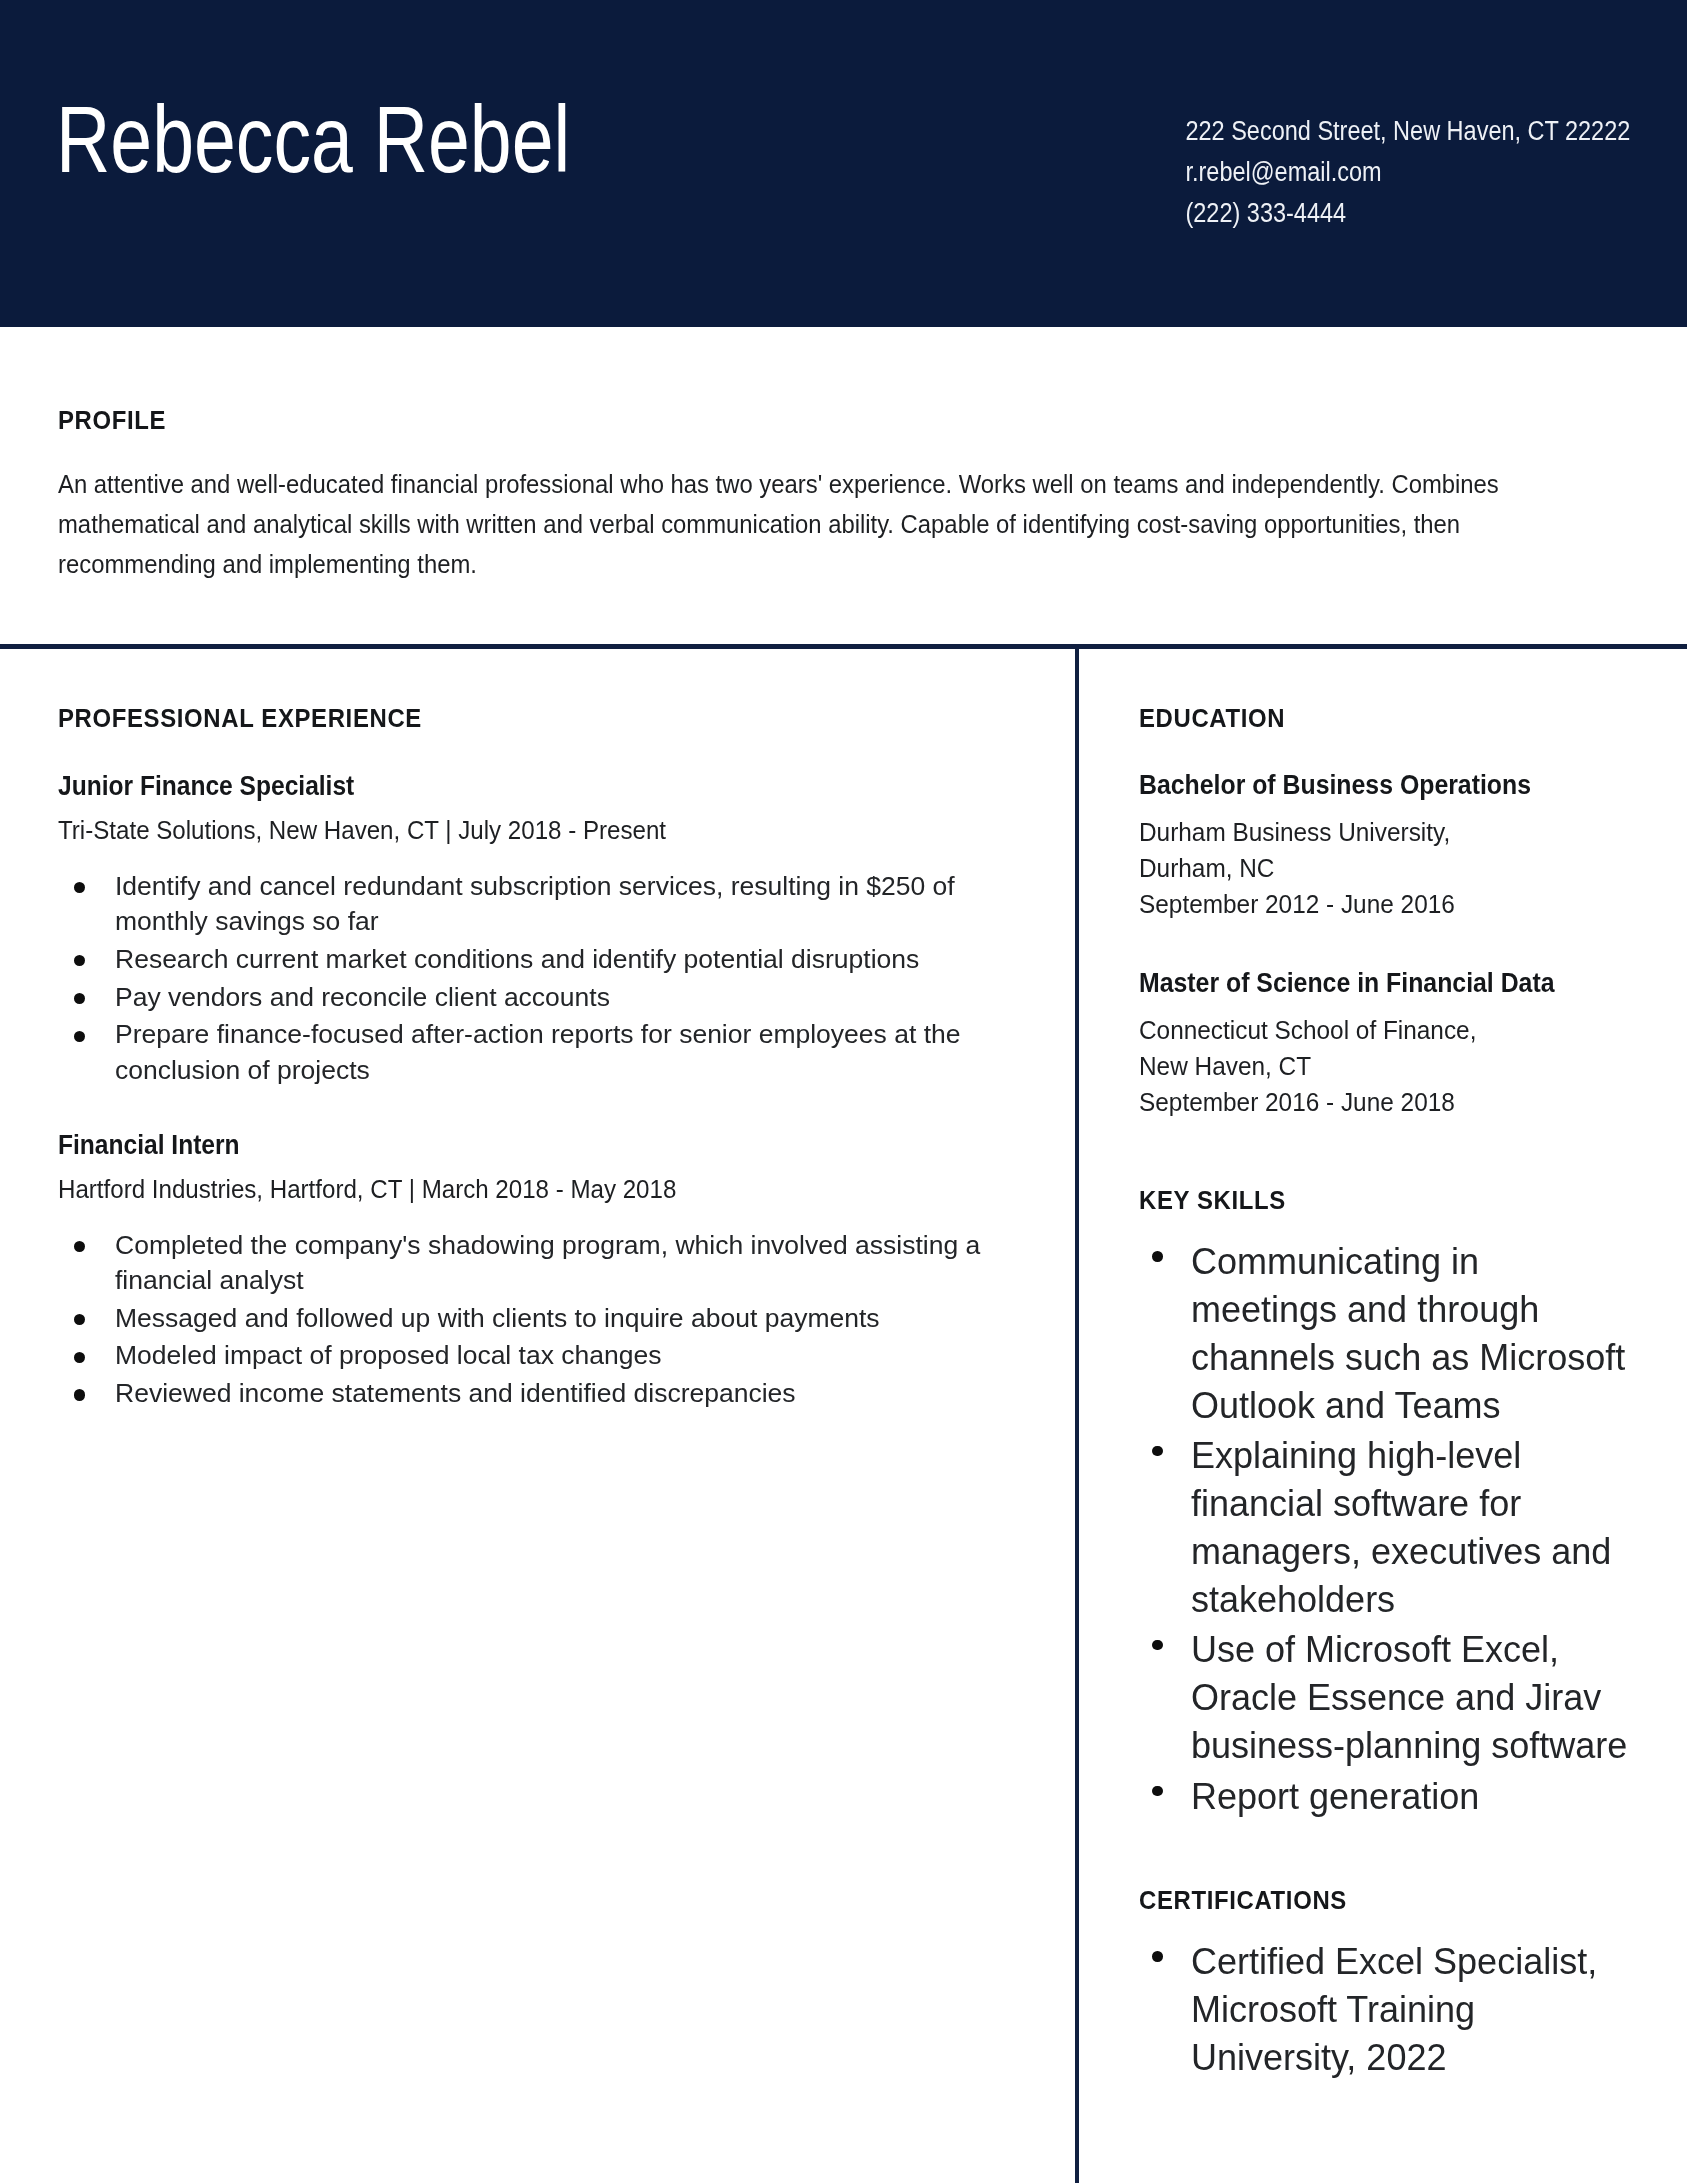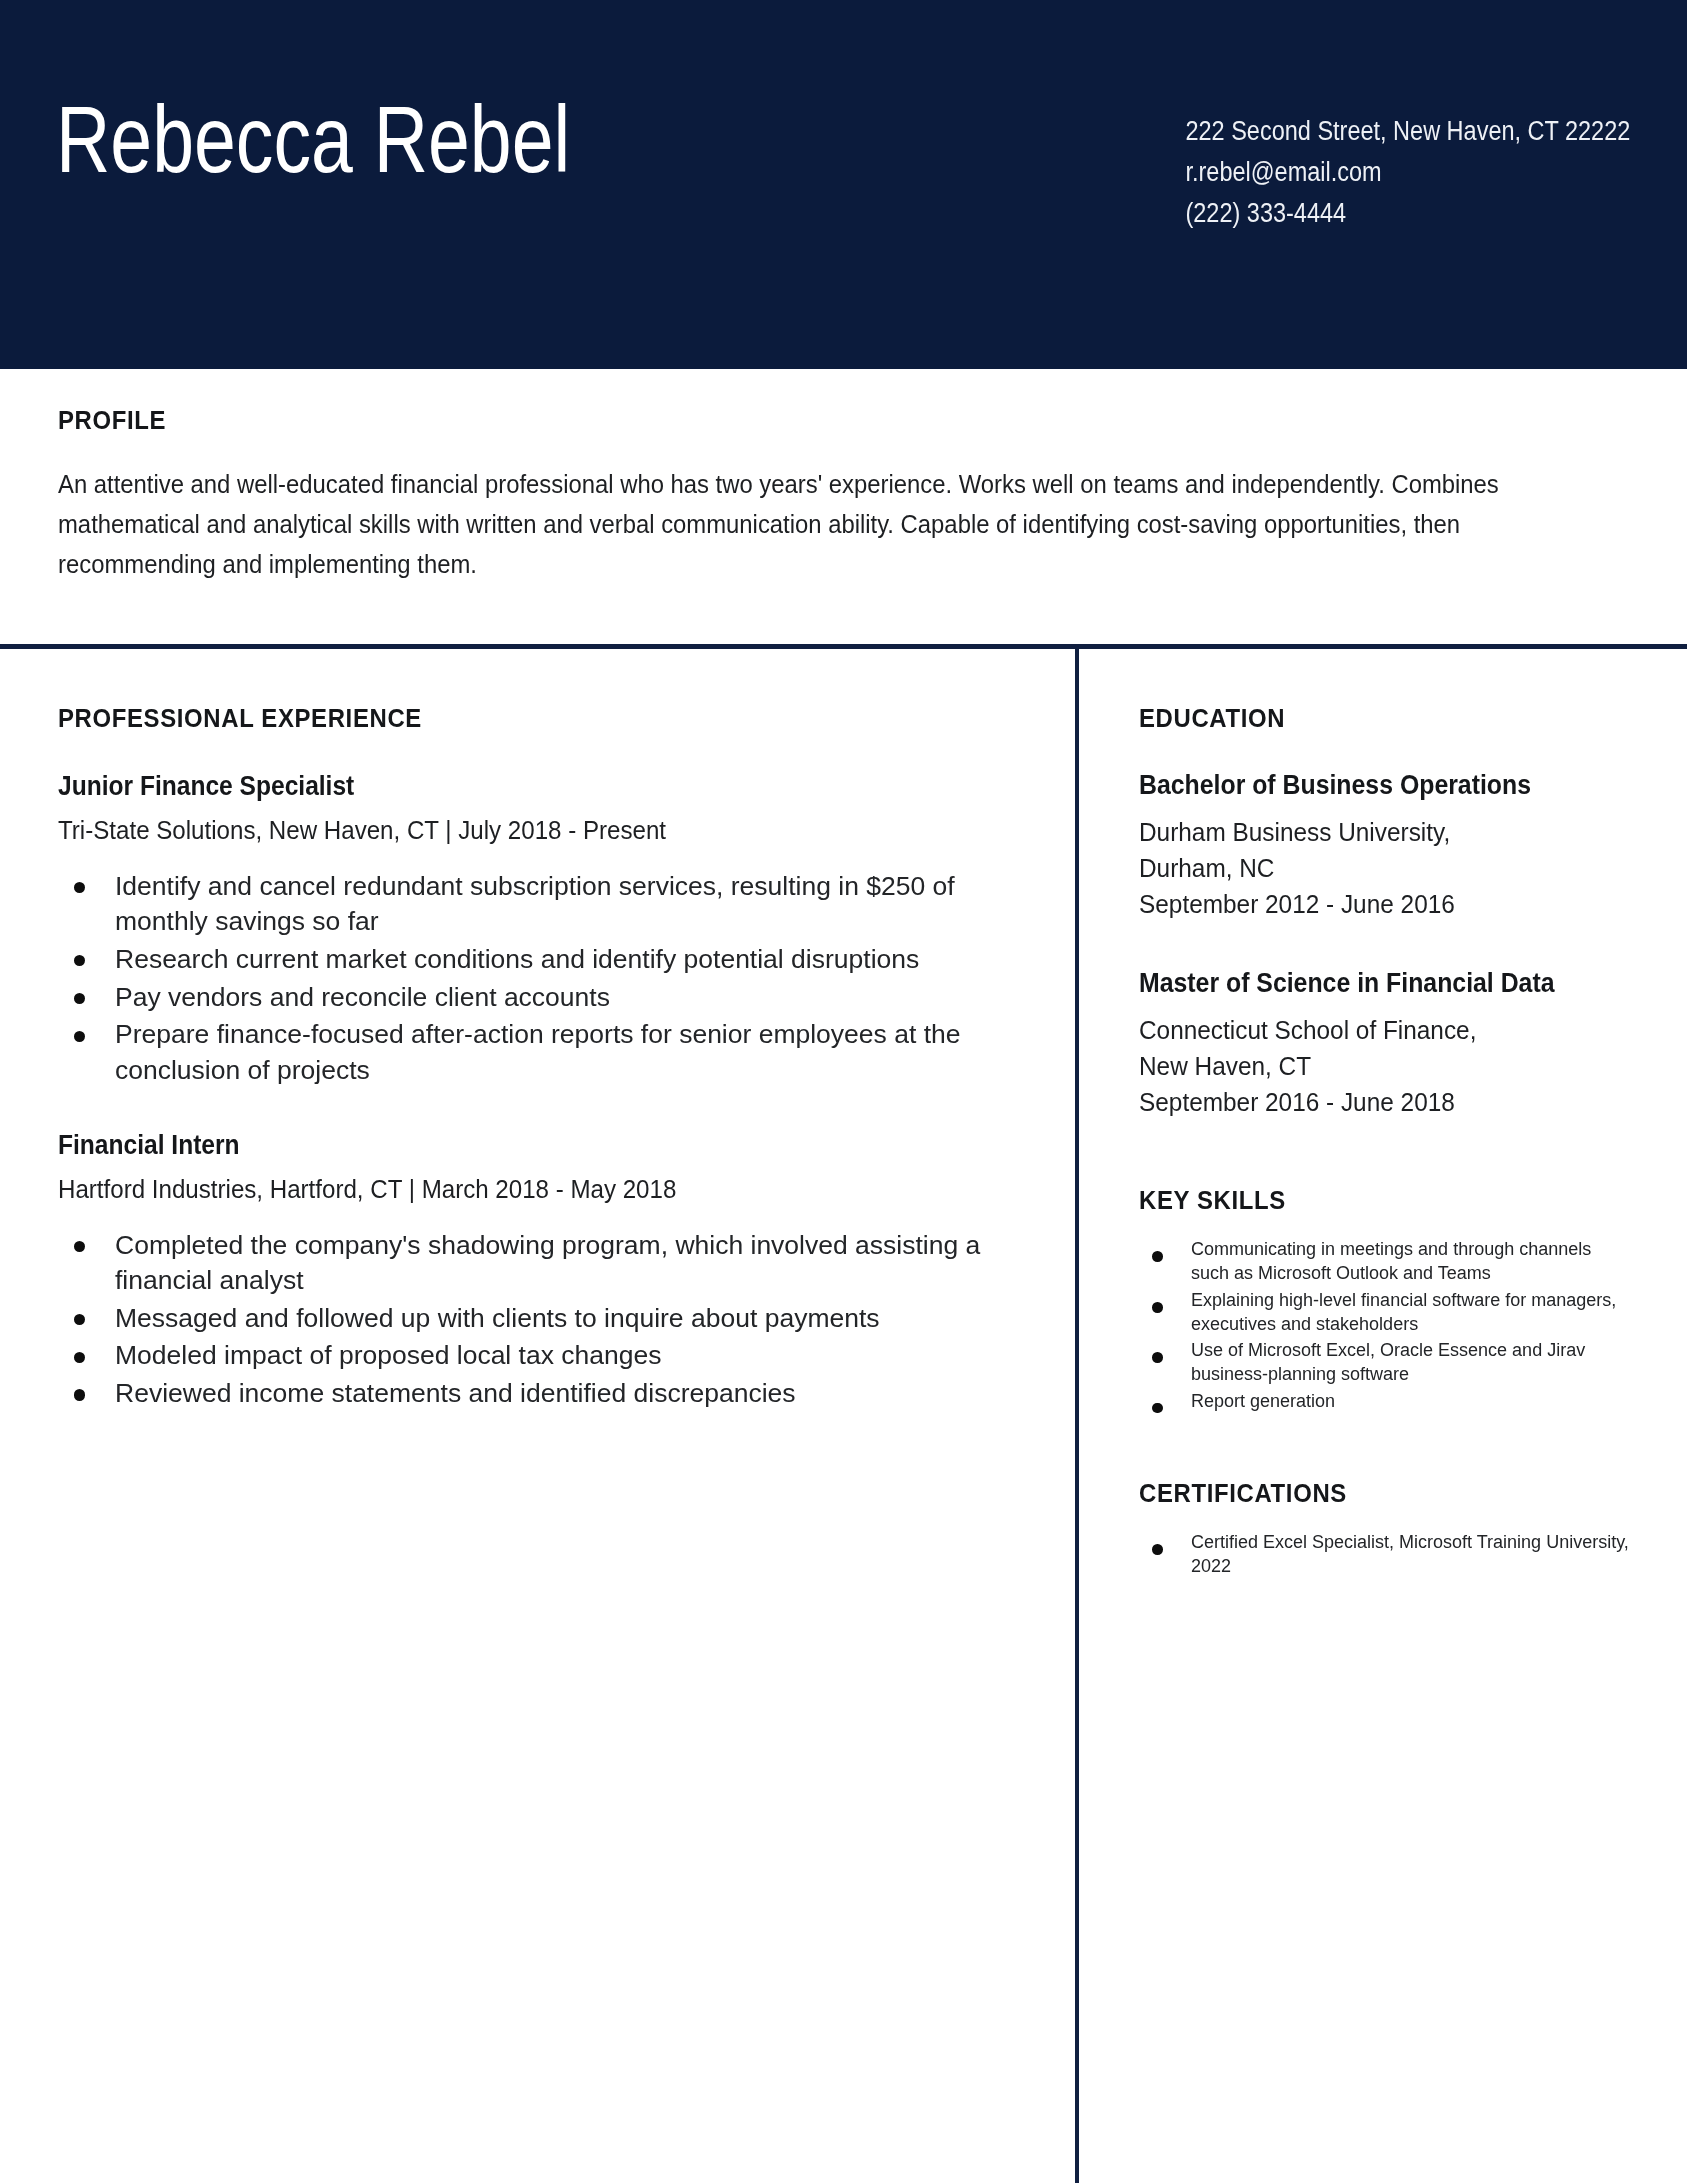--- a/index.html
+++ b/index.html
@@ -12,21 +12,21 @@
     height: 2183px;
     font-family: "Liberation Sans", sans-serif;
     color: #1a1a1a;
     overflow: hidden;
     position: relative;
   }
 
   
   .header-band {
     width: 100%;
-    height: 369px;
+    height: 327px;
     background: #0b1b3c;
     position: relative;
     box-sizing: border-box;
   }
   .full-name {
     position: absolute;
     left: 56px;
     top: 93px;
     font-family: "Liberation Sans Narrow", "Liberation Sans", sans-serif;
     font-stretch: condensed;
@@ -156,21 +156,21 @@
     position: absolute;
     left: 16px;
     top: 13.2px;
     width: 11.2px;
     height: 11.2px;
     border-radius: 50%;
     background: #0d0d0d;
   }
   ul.bullets.right-list li {
     padding-left: 52px;
-    font-size: 18px;
+    font-size: 36px;
     line-height: 1.33;
   }
   ul.bullets.right-list li::before {
     left: 13.2px;
     width: 10.6px;
     height: 10.6px;
   }
 
   
   .edu-block { margin-top: 34px; }

